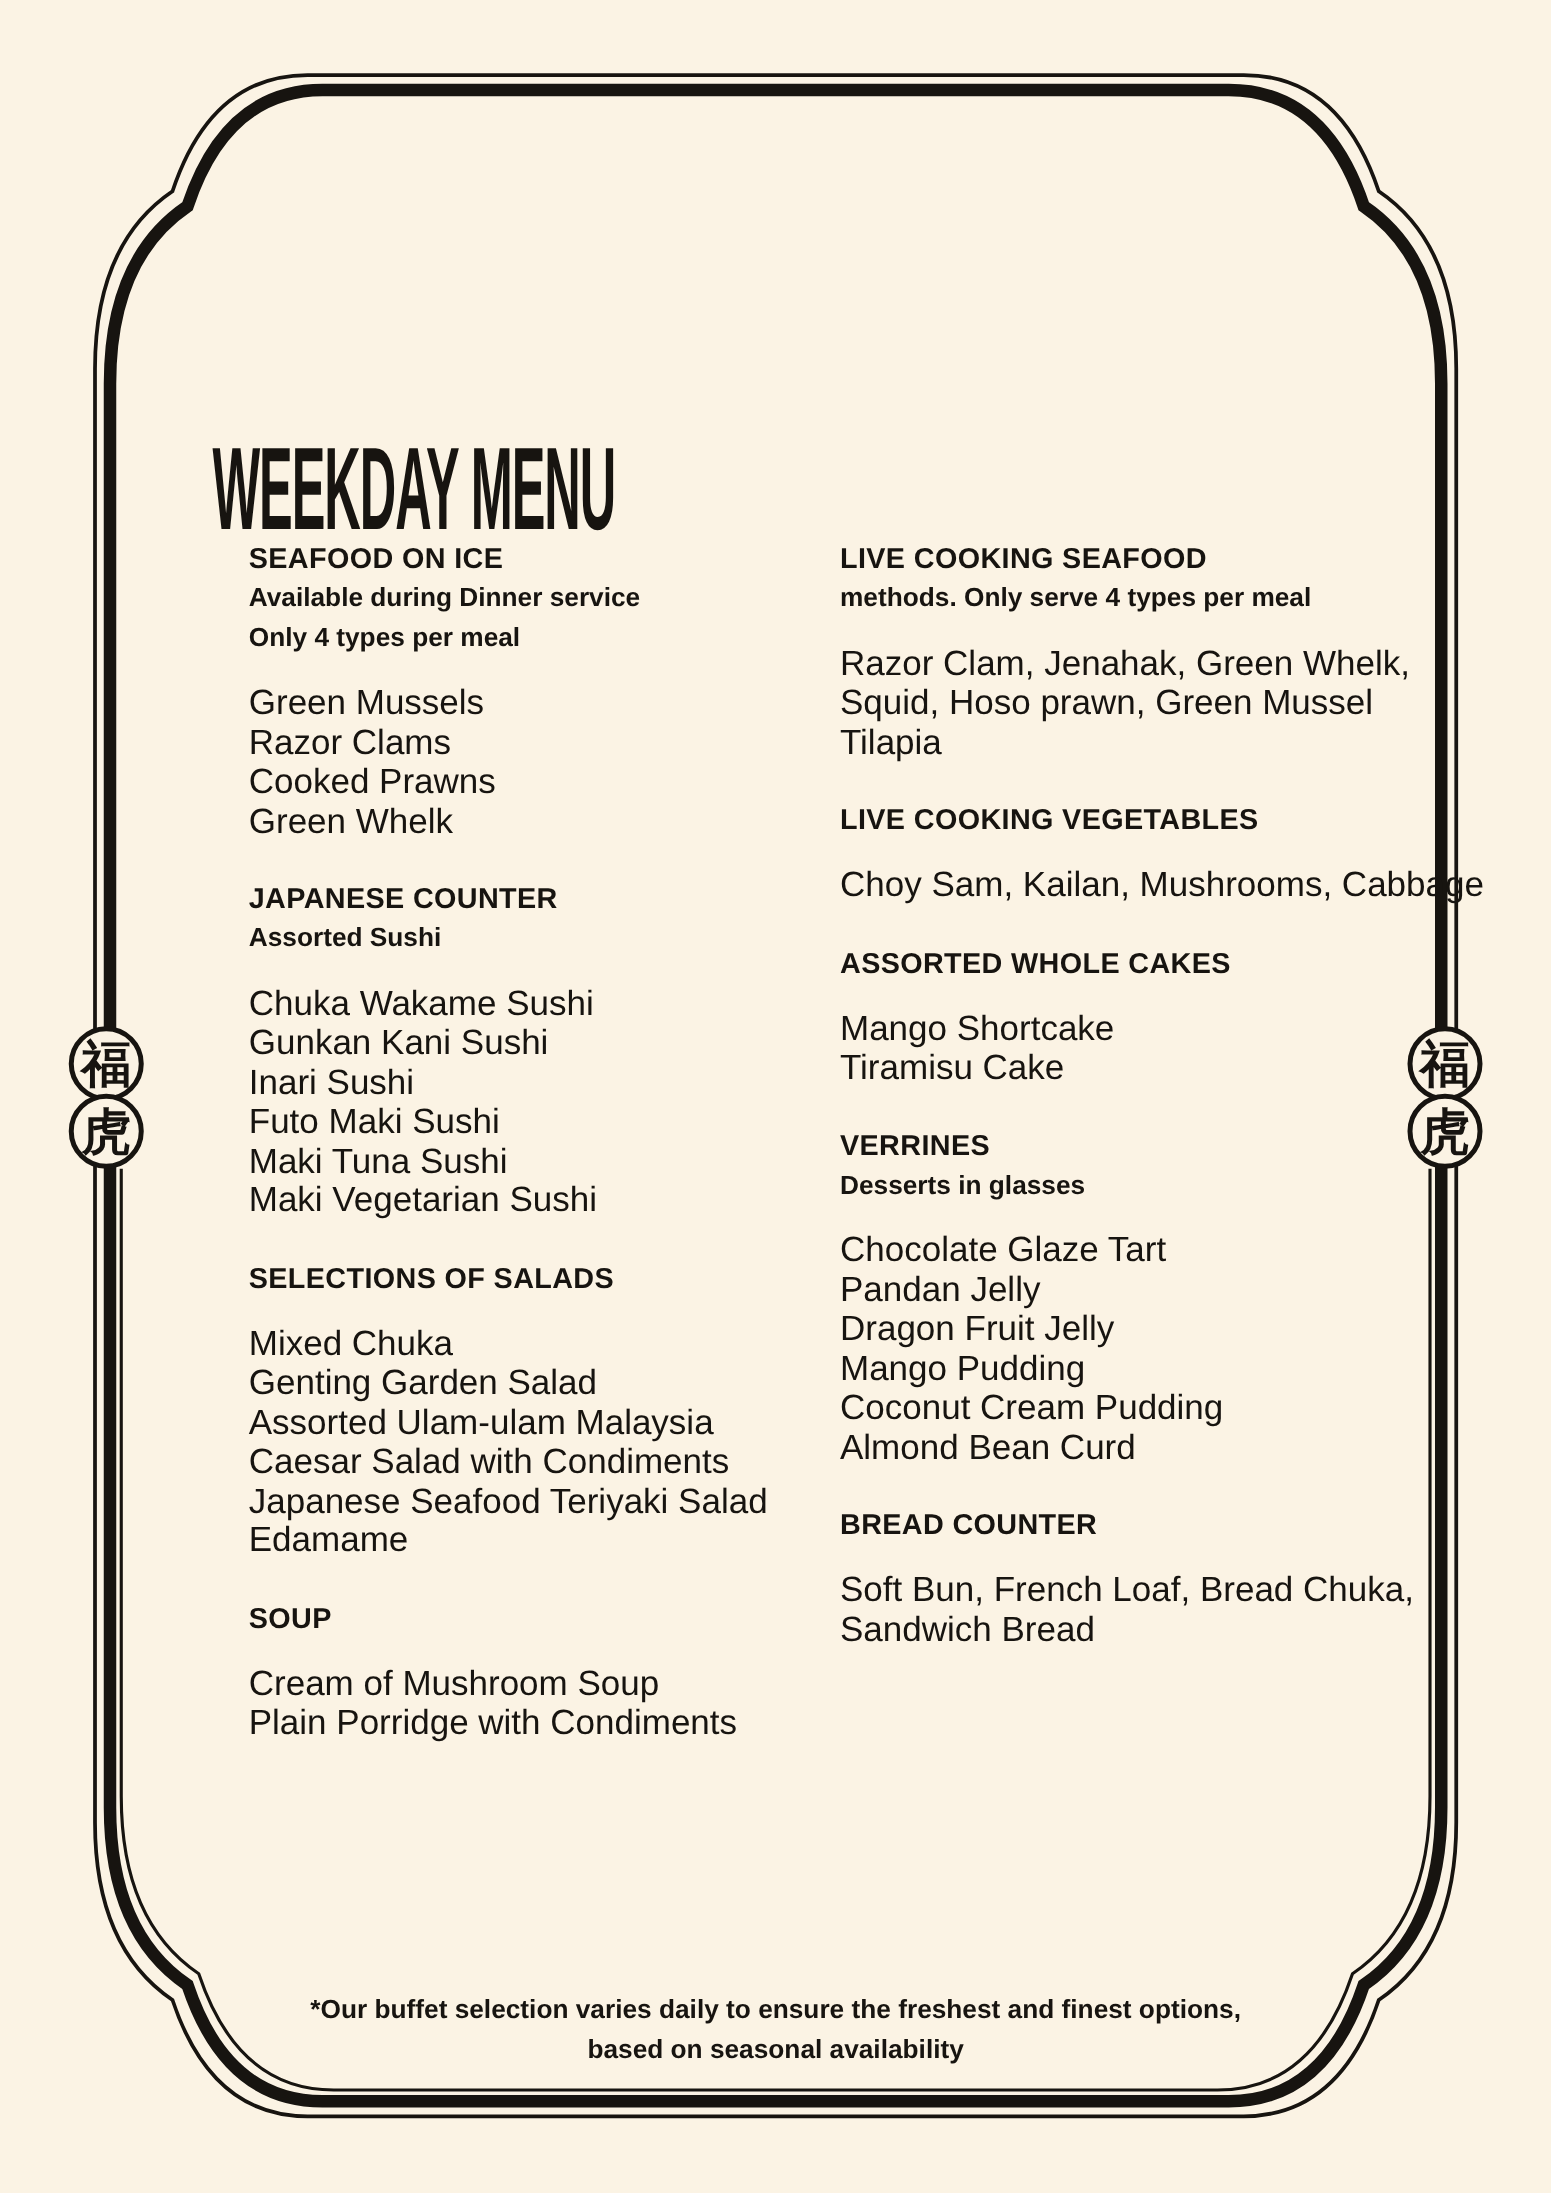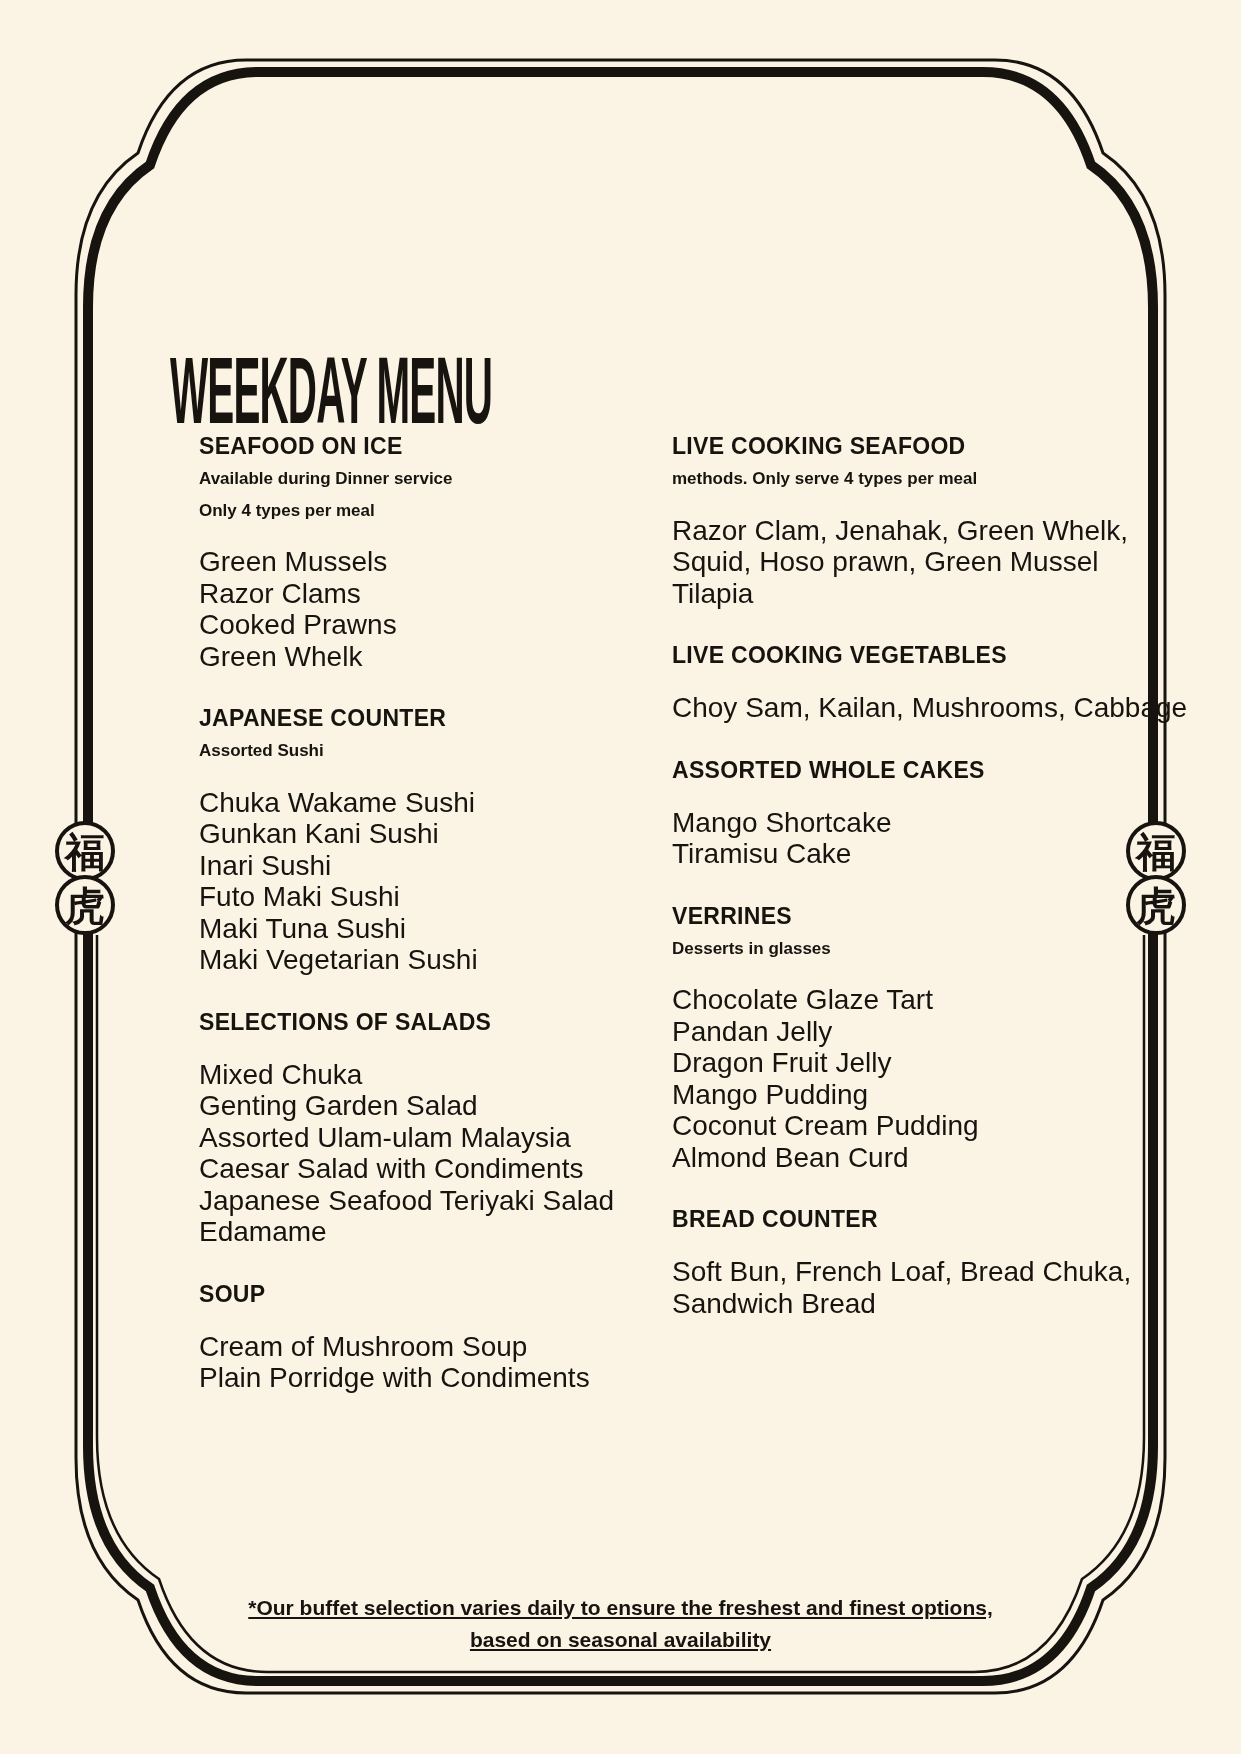--- a/index.html
+++ b/index.html
@@ -17,27 +17,27 @@
   }
   .col{position:absolute;top:430px;}
   #left-col{left:172px;width:460px;margin-left:27px;}
   #right-col{left:672px;width:480px;}
   .menu-section{margin:0 0 30px 0;}
   .section-header{
     font-weight:700;font-size:23px;line-height:33px;letter-spacing:0.3px;
     white-space:nowrap;
   }
   .section-subtitle{
-    font-weight:700;font-size:17px;line-height:31.5px;white-space:nowrap;
+    font-weight:700;font-size:21px;line-height:31.5px;white-space:nowrap;
   }
   .items{margin-top:20px;}
   .menu-item{font-size:28px;line-height:31.5px;white-space:nowrap;}
   #footer{
     position:absolute;left:0;top:1592px;width:1241px;text-align:center;
-    font-weight:700;font-size:21px;line-height:31.5px;text-decoration:underline;
+    font-weight:700;font-size:21px;line-height:31.5px;
   }
   .medallion-char{
     font-family:"Liberation Sans", sans-serif;
     font-weight:700;font-size:40px;
   }
 </style>
 </head>
 <body style="background: rgb(251, 243, 228); color: rgb(23, 20, 16);">
 
 <svg id="frame-svg" width="1241" height="1754" viewBox="0 0 1241 1754" aria-hidden="true">

